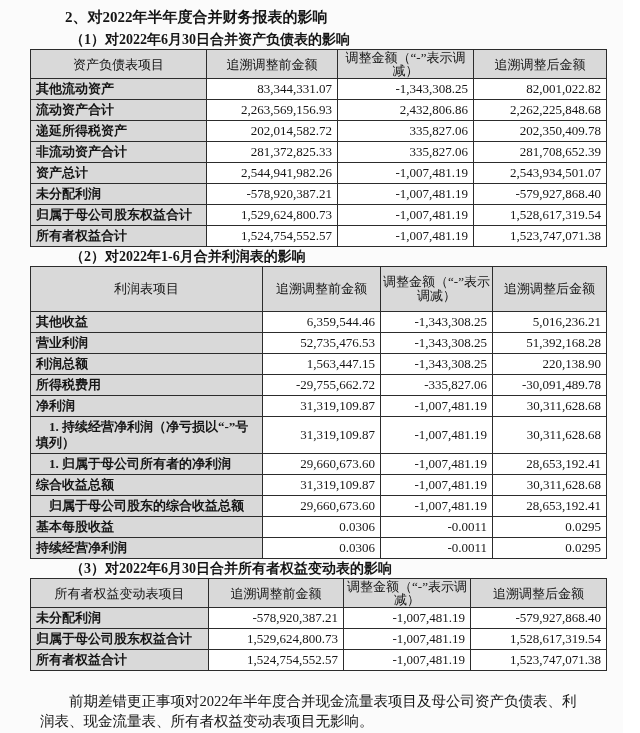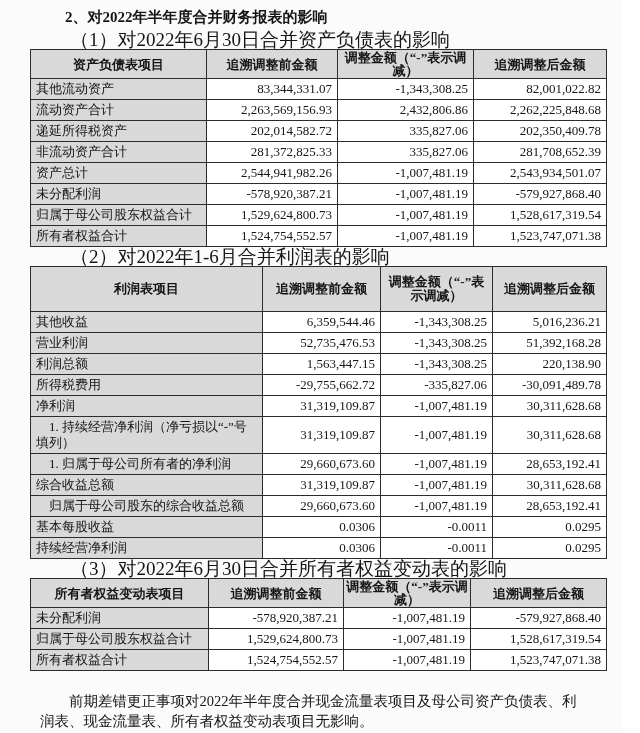--- a/index.html
+++ b/index.html
@@ -12,50 +12,51 @@
     color:#151515;
     box-sizing:border-box;
     padding:8px 31px 0 30px;
   }
   .t-main {
     font-size:15px; font-weight:bold;
     line-height:18px;
     margin:0 0 6px 35px;
   }
   .t-sub {
-    font-size:19px; font-weight:normal;
+    font-size:14px; font-weight:bold;
     line-height:15px;
     margin:2px 0 2px 40px;
   }
   table.fin {
     border-collapse:collapse;
     width:576px;
     table-layout:fixed;
     font-size:13px;
     background:#ffffff;
   }
   .fin th, .fin td {
     border:1px solid #2c2c2c;
     overflow:hidden;
   }
   .fin th {
     background:#d9d9d9;
-    font-weight:bold;
+    font-weight:normal;
     text-align:center;
     line-height:13px;
     padding:1px 2px;
     height:24px;
     vertical-align:middle;
   }
   .t2 th { line-height:14px; padding:8px 2px; height:28px; }
   .fin td { line-height:16px; padding:2px 5px; vertical-align:middle; }
   .fin td.lbl {
     background:#d9d9d9;
     text-align:left;
     padding-left:5px;
+    font-weight:bold;
   }
   .fin td.num { text-align:right; }
   .footer {
     font-size:14.5px;
     line-height:20px;
     margin:20px 0 0 10px;
     width:545px;
     text-indent:2em;
   }
 </style>

